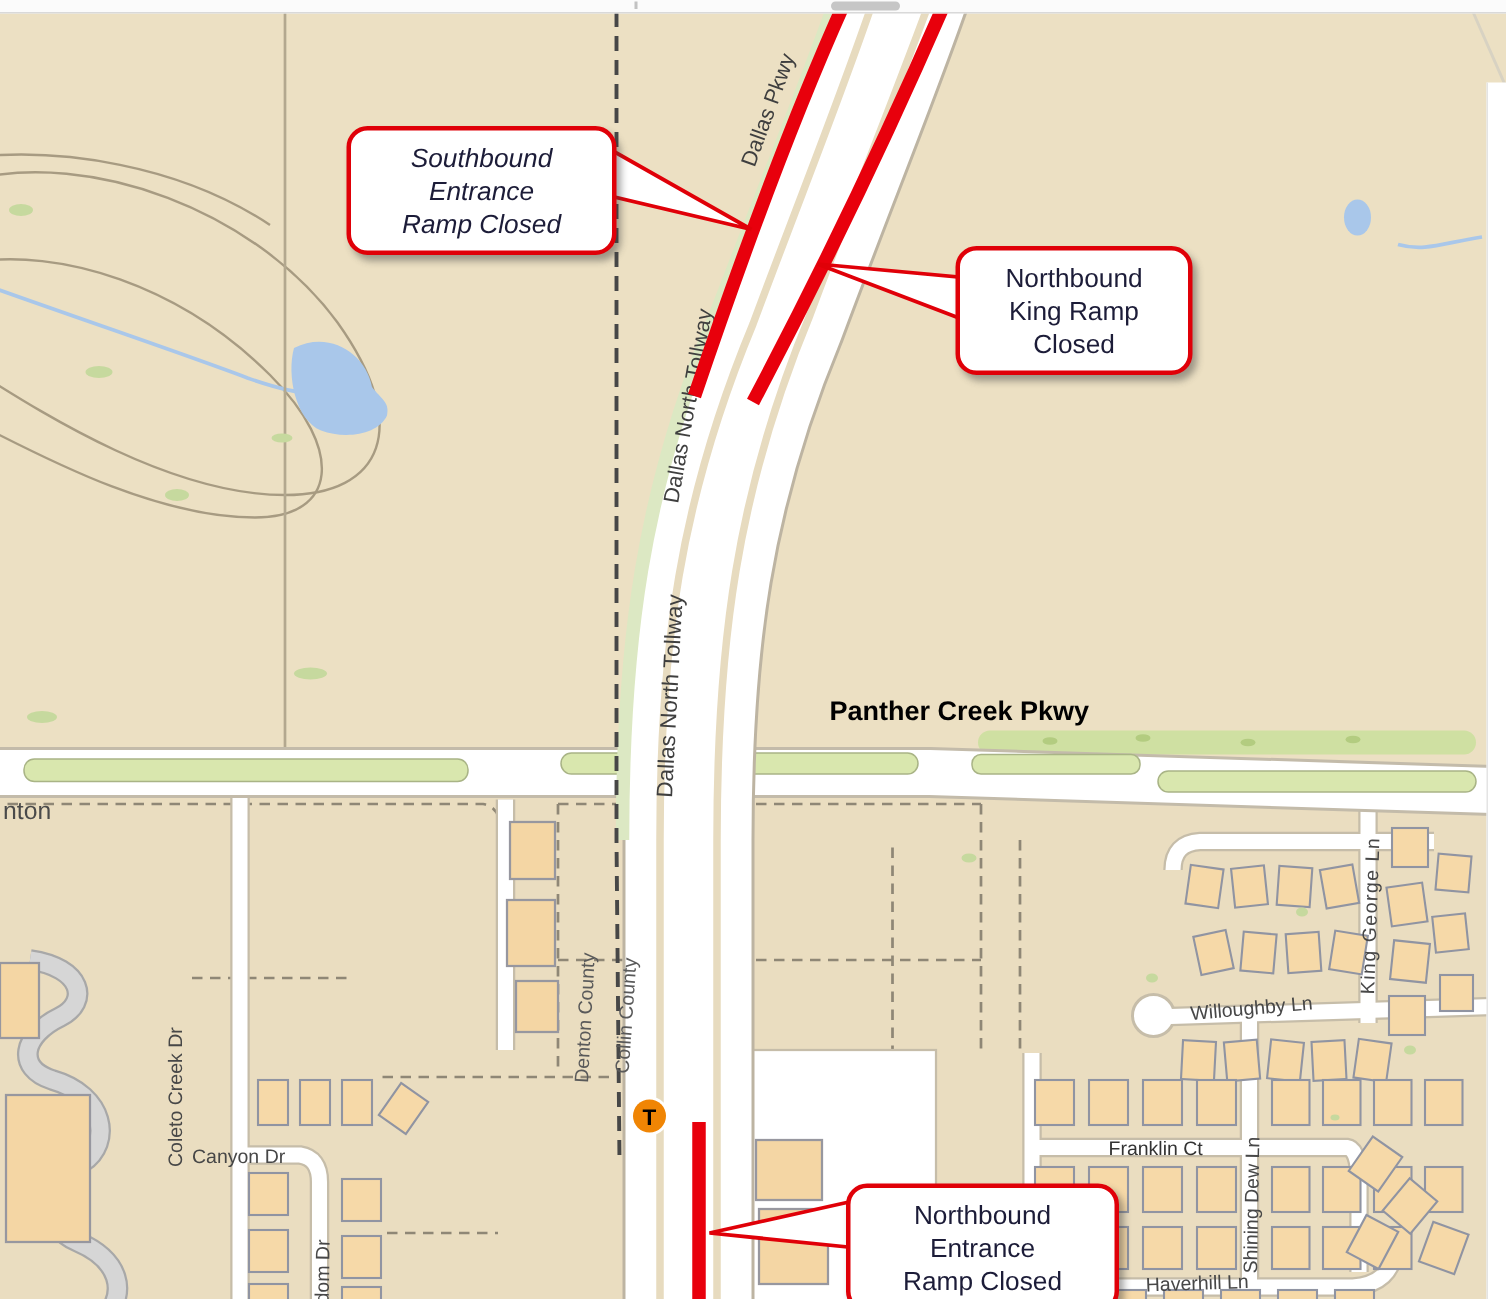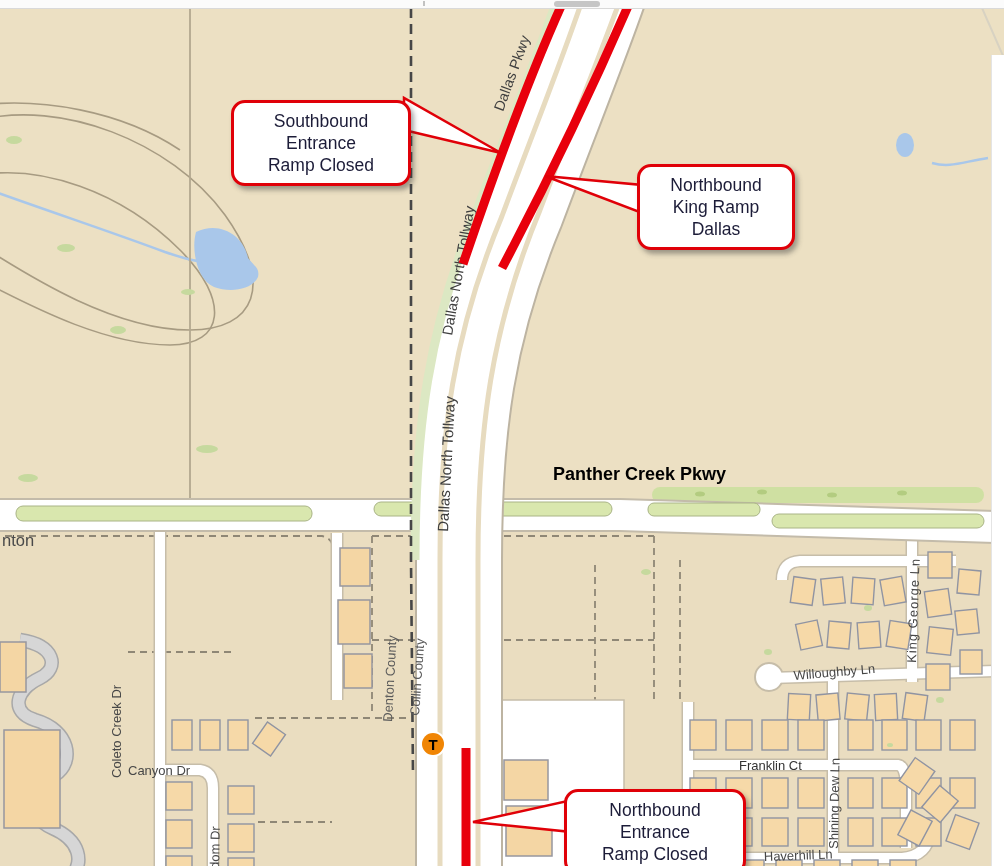--- a/index.html
+++ b/index.html
@@ -9,21 +9,21 @@
   svg{font-family:"Liberation Sans",sans-serif;}
   .topbar{position:absolute;top:0;left:0;width:1004px;height:8px;background:#fbfbfb;
           border-bottom:1px solid #d9d9d9;z-index:5;}
   .thumb{position:absolute;left:554px;top:1px;width:46px;height:6px;background:#c6c6c6;border-radius:3px;}
   .tick{position:absolute;left:423px;top:1px;width:2px;height:5px;background:#c2c2c2;}
   .gutter{position:absolute;left:991px;top:55px;width:13px;height:811px;background:#ffffff;
           border-left:1px solid #e4e4e4;z-index:4;}
   .callout{position:absolute;background:#ffffff;border:3px solid #e00008;border-radius:14px;
            box-shadow:3px 4px 5px rgba(60,60,60,.45);color:#1c1c38;font-size:17.5px;
            line-height:22px;text-align:center;padding:7px 8px;z-index:3;}
-  .co-sb{left:231px;top:100px;width:158px;}
+  .co-sb{left:231px;top:84px;width:158px;font-style:italic;}
   .co-nbx{left:637px;top:164px;width:136px;}
   .co-nbe{left:564px;top:789px;width:160px;}
 </style>
 </head>
 <body>
 
 <div class="screen">
 
   <svg width="1004" height="866">
 
@@ -252,21 +252,21 @@
   </svg>
 
   <div class="callout co-sb">
     <div>Southbound</div>
     <div>Entrance</div>
     <div>Ramp Closed</div>
   </div>
   <div class="callout co-nbx">
     <div>Northbound</div>
     <div>King Ramp</div>
-    <div>Dallas</div>
+    <div>Closed</div>
   </div>
   <div class="callout co-nbe">
     <div>Northbound</div>
     <div>Entrance</div>
     <div>Ramp Closed</div>
   </div>
 
   <div class="topbar">
     <div class="tick"></div>
     <div class="thumb"></div>

